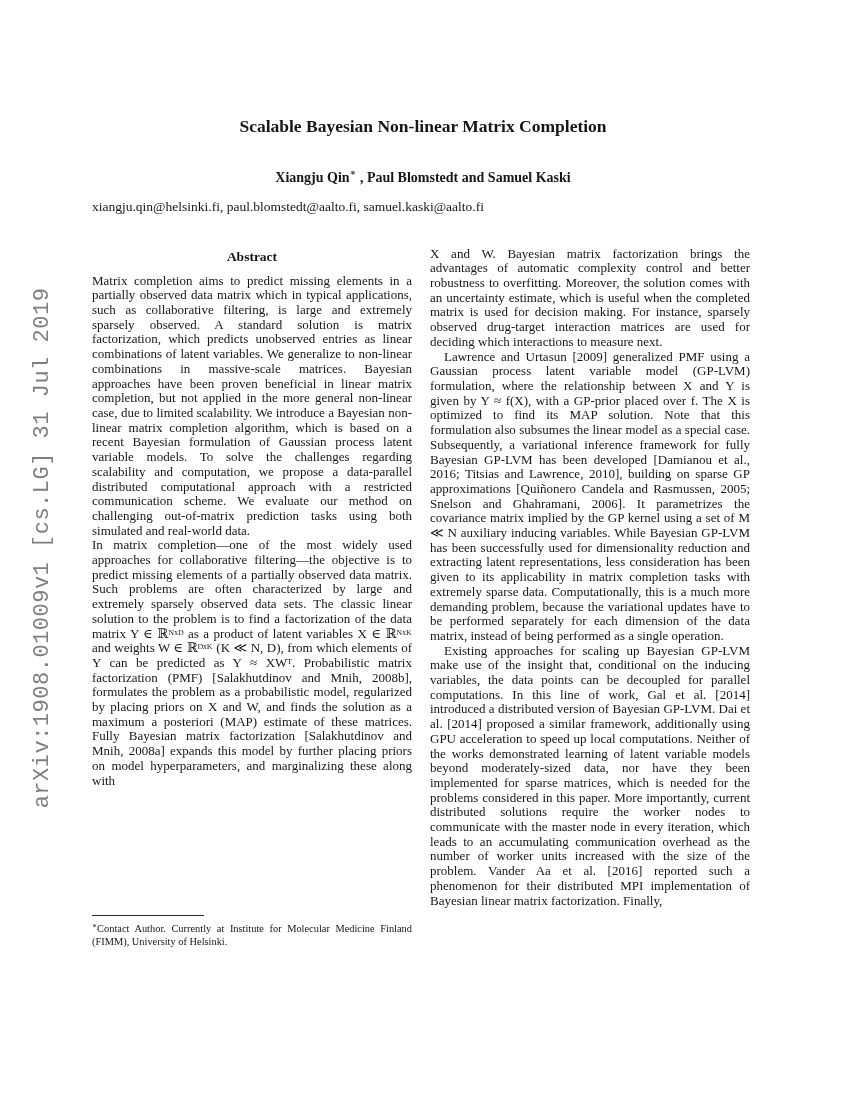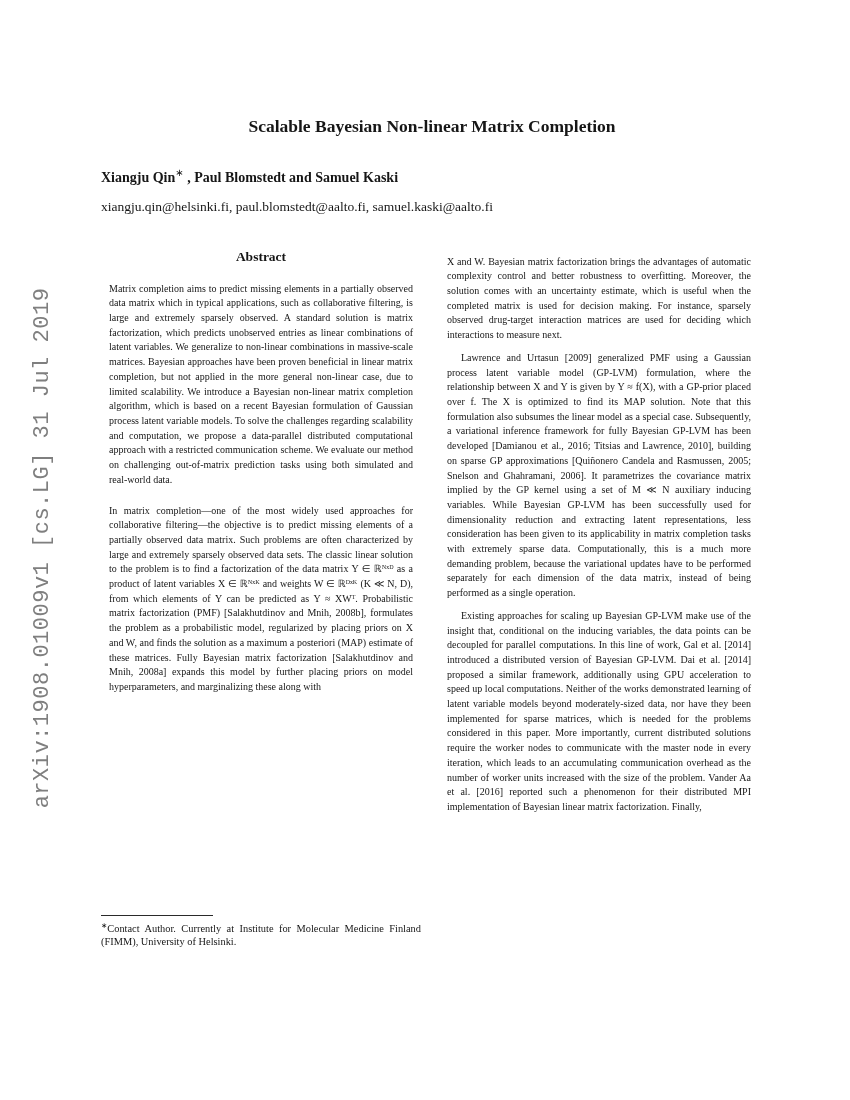--- a/index.html
+++ b/index.html
@@ -26,32 +26,32 @@
     top: 548px;
     transform: translate(-50%, -50%) rotate(-90deg);
     white-space: nowrap;
     font-family: "Liberation Mono", "DejaVu Sans Mono", monospace;
     font-size: 22px;
     letter-spacing: 0.5px;
     color: #7f7f7f;
   }
   .content {
     position: absolute;
-    left: 101px;
+    left: 92px;
     top: 116px;
     width: 662px;
-    font-family: Liberation Serif, serif;
   }
   .paper-title {
     margin: 0 0 30px 0;
     text-align: center;
     font-size: 17.5px;
     font-weight: bold;
   }
   .authors-line {
+    text-align: center;
     font-size: 14px;
     font-weight: bold;
     margin-bottom: 13px;
   }
   .authors-line sup {
     font-size: 10px;
     font-weight: normal;
   }
   .affiliation {
     text-align: center;
@@ -90,22 +90,22 @@
   }
   .section-heading {
     margin: 22px 0 10px 0;
     font-size: 14.5px;
     font-weight: bold;
   }
   .section-heading .sec-title {
     margin-left: 13px;
   }
   .para {
-    margin: 8px;
-    font-size: 10px;
+    margin: 0;
+    font-size: 13px;
     line-height: 14.7px;
     text-align: justify;
   }
   .para.indent {
     text-indent: 14px;
   }
   .footnote-block {
     margin-top: auto;
     padding-top: 6px;
   }

